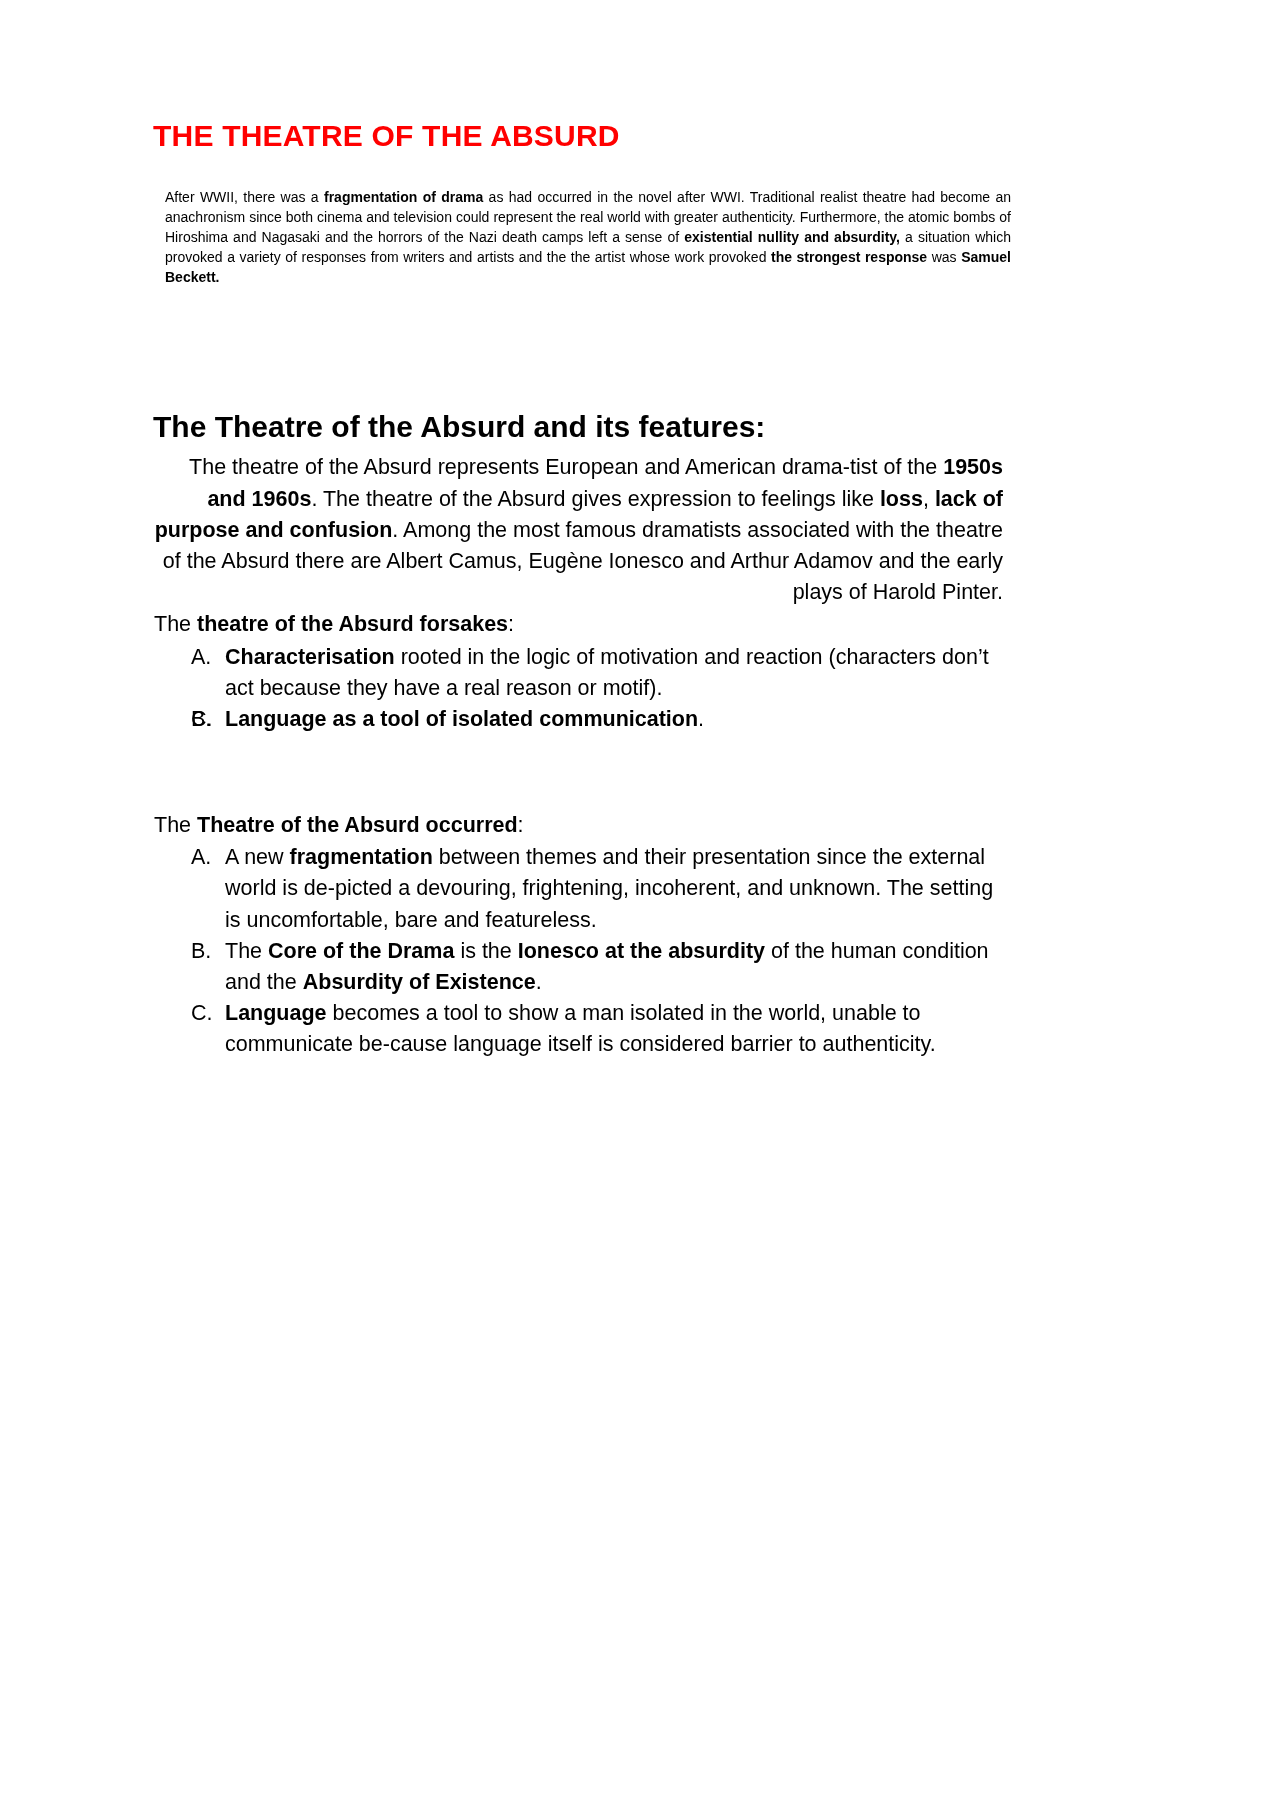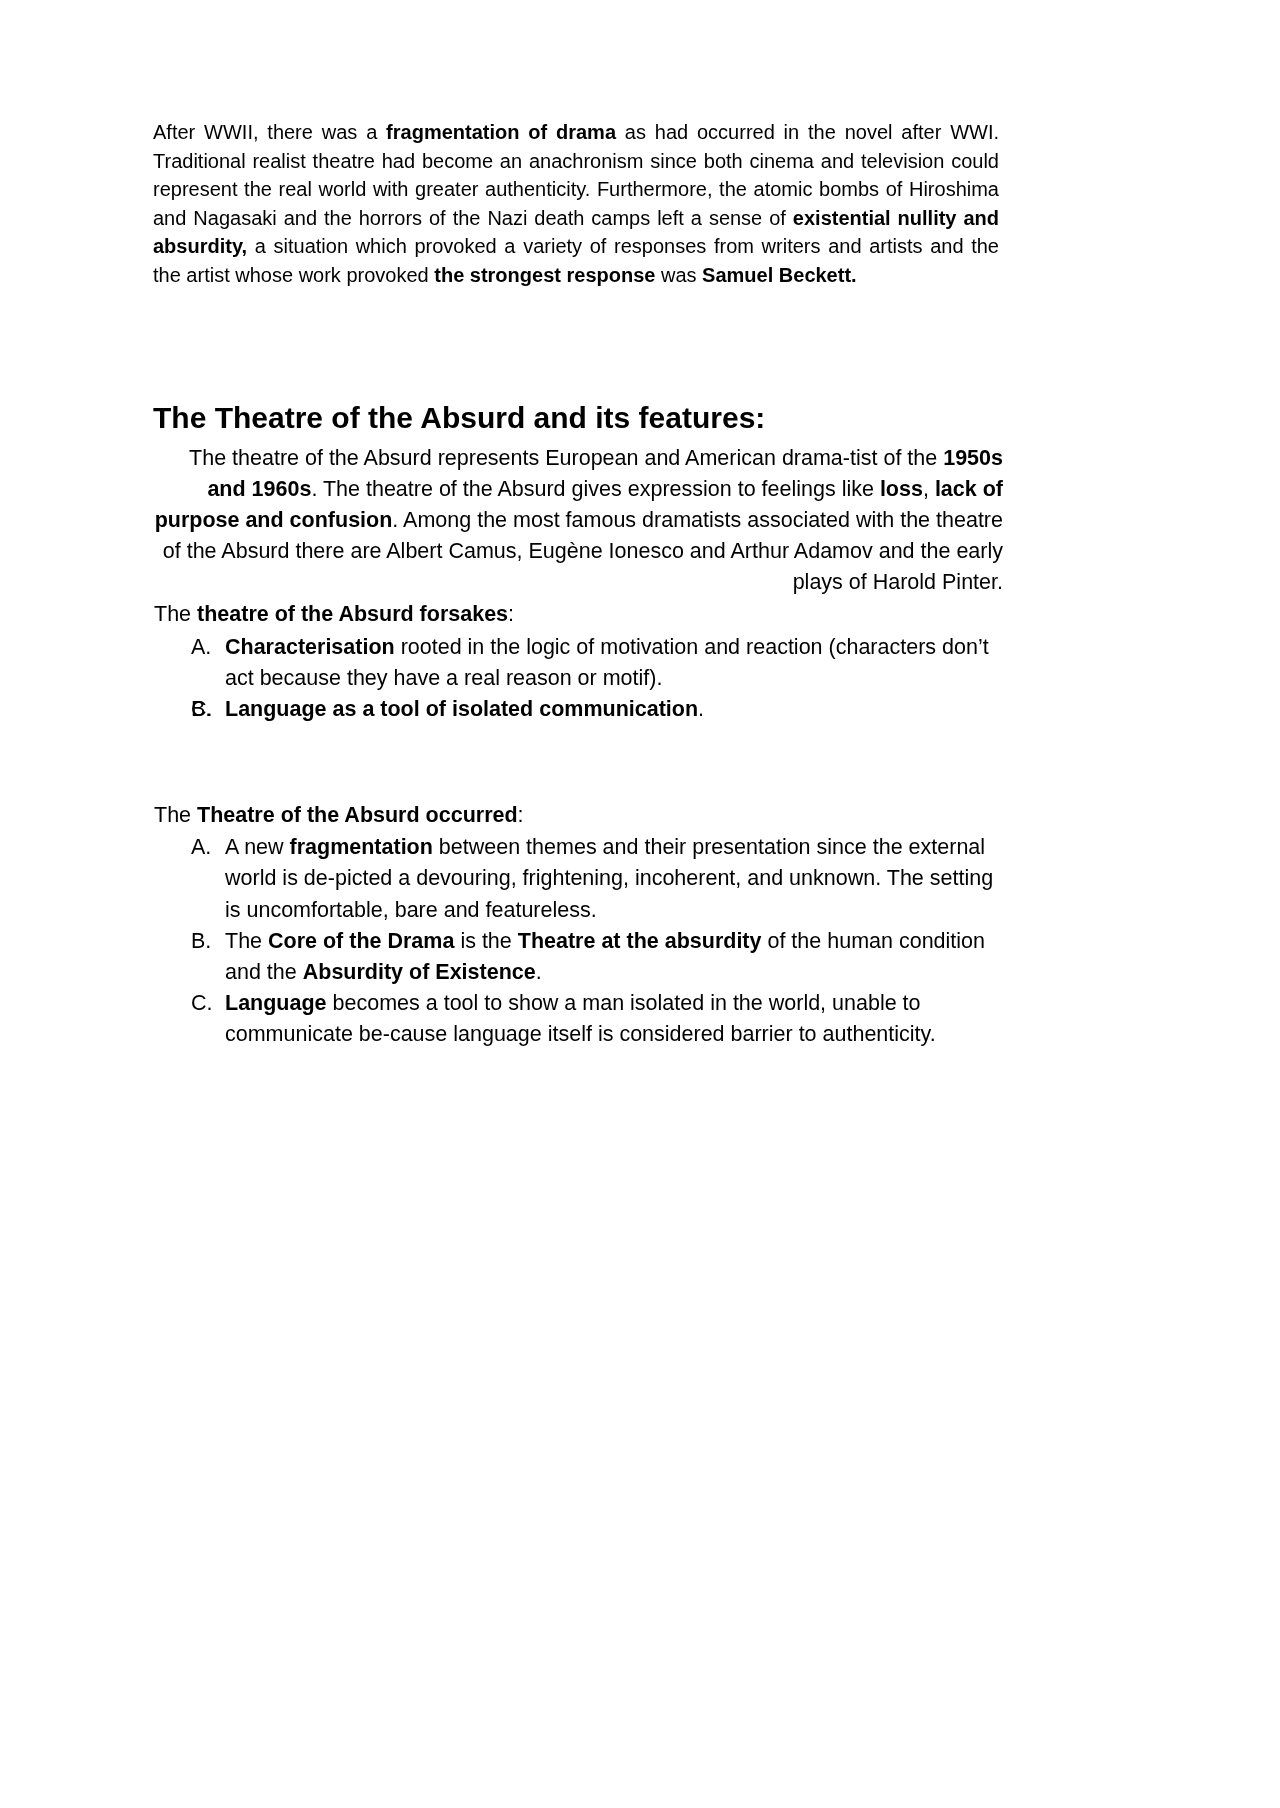--- a/index.html
+++ b/index.html
@@ -24,25 +24,25 @@
   }
   .doc-title {
     color: #ff0000;
     font-size: 30px;
     font-weight: bold;
     letter-spacing: 0.2px;
     line-height: 1.18;
     margin: 0 0 34px 0;
   }
   .intro-paragraph {
-    font-size: 20px;
+    font-size: 14px;
     line-height: 1.43;
     text-align: justify;
     text-justify: inter-word;
-    margin: 0;
+    margin: 12px;
     width: 846px;
   }
   .section-gap {
     height: 108px;
   }
   .section-heading {
     font-size: 30px;
     font-weight: bold;
     line-height: 1.3;
     margin: 0 0 6px 0;
@@ -83,20 +83,21 @@
     margin-top: 0;
   }
   .gap-lg { height: 74px; }
   b, strong { font-weight: bold; }
 </style>
 </head>
 <body>
 
 <div class="page">
 
+  <h1 class="doc-title">THE THEATRE OF THE ABSURD</h1>
 
   <p class="intro-paragraph"><span>After WWII, there was a </span><b>fragmentation of drama</b><span> as had occurred in the novel after WWI. Traditional realist theatre had become an anachronism since both cinema and television could represent the real world with greater authenticity. Furthermore, the atomic bombs of Hiroshima and Nagasaki and the horrors of the Nazi death camps left a sense of </span><b>existential nullity and absurdity,</b><span> a situation which provoked a variety of responses from writers and artists and the the artist whose work provoked </span><b>the strongest response</b><span> was </span><b>Samuel Beckett.</b></p>
 
   <div class="section-gap"></div>
 
   <h2 class="section-heading">The Theatre of the Absurd and its features:</h2>
 
   <p class="body-paragraph"><span>The theatre of the Absurd represents European and American drama-tist of the </span><b>1950s and 1960s</b><span>. The theatre of the Absurd gives expression to feelings like </span><b>loss</b><span>, </span><b>lack of purpose and confusion</b><span>. Among the most famous dramatists associated with the theatre of the Absurd there are Albert Camus, Eugène Ionesco and Arthur Adamov and the early plays of Harold Pinter.</span></p>
 
   <p class="lead-line"><span>The </span><b>theatre of the Absurd forsakes</b><span>:</span></p>
@@ -106,17 +107,17 @@
       <li><span class="marker">B.</span></li>
       <li><span class="marker">C.</span><span><b>Language as a tool of isolated communication</b><span>.</span></span></li>
     </ol>
 
   <div class="gap-lg"></div>
 
   <p class="lead-line"><span>The </span><b>Theatre of the Absurd occurred</b><span>:</span></p>
 
   <ol class="alpha-list list-block">
       <li><span class="marker">A.</span><span><span>A new </span><b>fragmentation</b><span> between themes and their presentation since the external world is de-picted a devouring, frightening, incoherent, and unknown. The setting is uncomfortable, bare and featureless.</span></span></li>
-      <li><span class="marker">B.</span><span><span>The </span><b>Core of the Drama</b><span> is the </span><b>Theatre at the absurdity</b><span> of the human condition and the </span><b>Absurdity of Existence</b><span>.</span></span></li>
+      <li><span class="marker">B.</span><span><span>The </span><b>Core of the Drama</b><span> is the </span><b>Ionesco at the absurdity</b><span> of the human condition and the </span><b>Absurdity of Existence</b><span>.</span></span></li>
       <li><span class="marker">C.</span><span><b>Language</b><span> becomes a tool to show a man isolated in the world, unable to communicate be-cause language itself is considered barrier to authenticity.</span></span></li>
     </ol>
 
 </div>
 
 </body></html>

